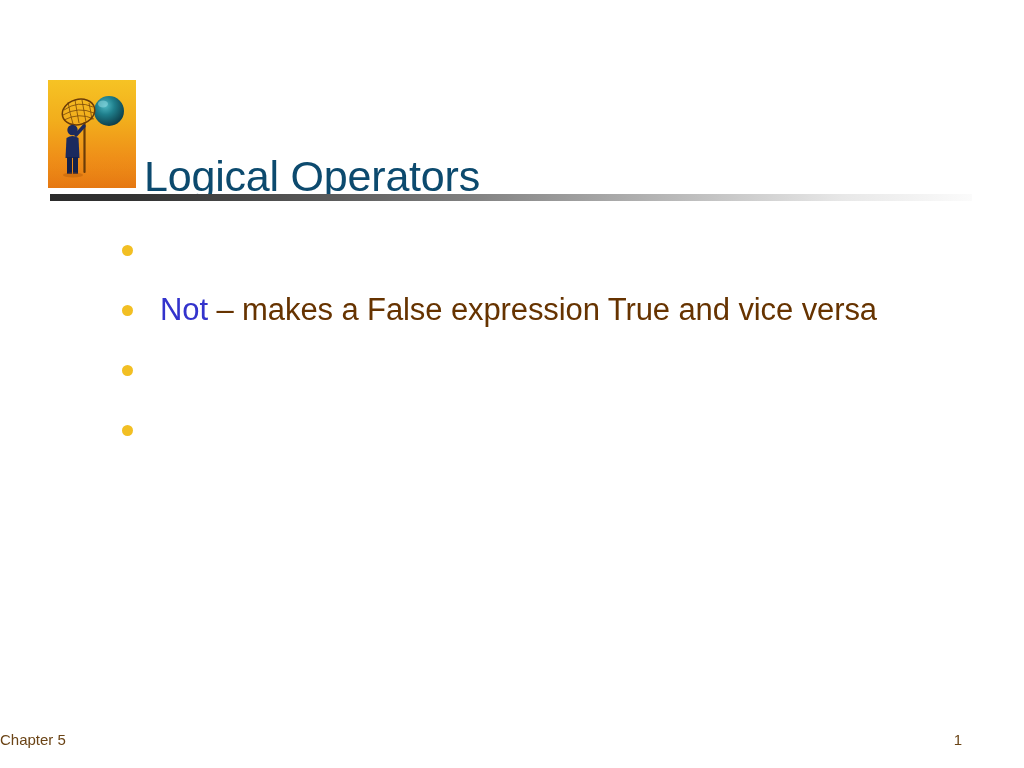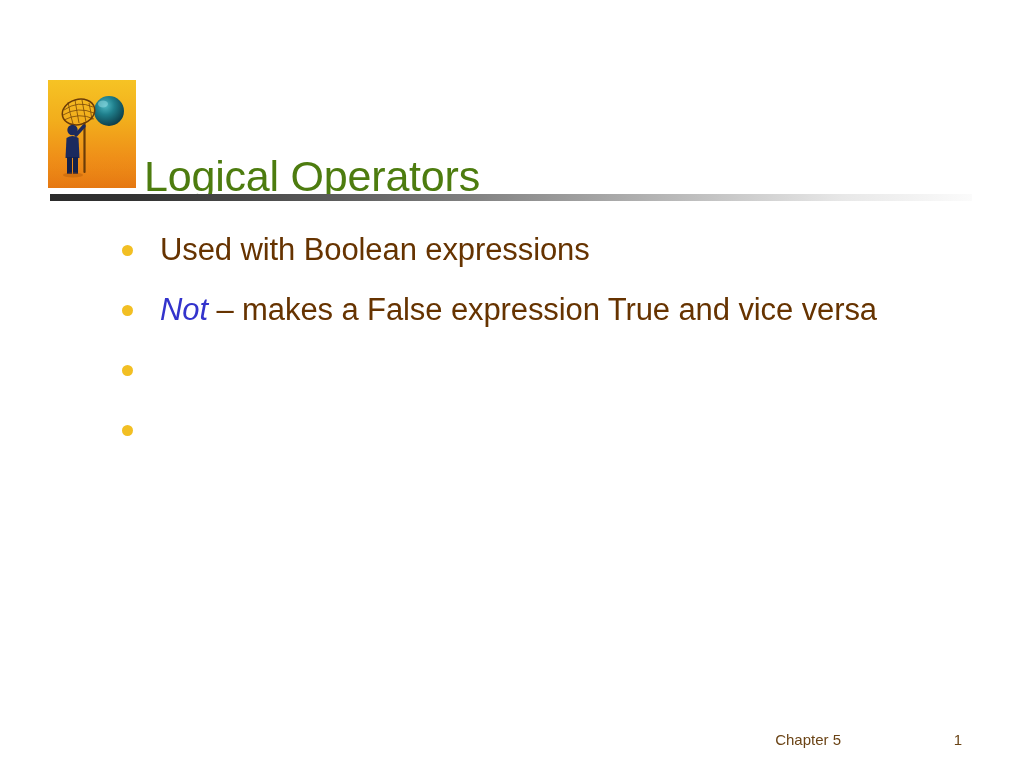--- a/index.html
+++ b/index.html
@@ -51,21 +51,21 @@
   }
 
   #page-title {
     position: absolute;
     left: 144px;
     top: 121px;
     width: 830px;
     font-size: 43px;
     line-height: 52px;
     letter-spacing: -0.2px;
-    color: #4d7c0f;
+    color: #0c4a6e;
     font-weight: normal;
     white-space: nowrap;
   }
 
   #title-rule {
     position: absolute;
     left: 50px;
     top: 194px;
     width: 922px;
     height: 7px;
@@ -107,40 +107,39 @@
 
   .bullet-text {
     font-size: 31px;
     line-height: 44px;
     color: #663300;
     letter-spacing: -0.1px;
   }
 
   .kw {
     color: #3333cc;
-    font-style: italic;
   }
 
   
   #slide-footer {
     position: absolute;
     left: 0;
     top: 728px;
     width: 1024px;
     height: 26px;
     font-size: 15px;
     line-height: 20px;
     color: #6b4416;
   }
   #footer-chapter {
     position: absolute;
     left: 0;
     top: 2px;
     width: 841px;
-    text-align: right;
+    text-align: left;
   }
   #footer-slide-number {
     position: absolute;
     right: 62px;
     top: 2px;
     text-align: right;
   }
 </style>
 </head>
 <body>
@@ -199,21 +198,20 @@
 
     <h1 id="page-title">Logical Operators</h1>
 
     <div id="title-rule"></div>
   </div>
 
   <div id="bullet-list">
 
     <div class="bullet-row">
       <span class="bullet-marker"></span>
-      <div class="bullet-text"><span class="kw"></span><span>Used with Boolean expressions</span></div>
     </div>
 
     <div class="bullet-row">
       <span class="bullet-marker"></span>
       <div class="bullet-text"><span class="kw">Not</span><span> – makes a False expression True and vice versa</span></div>
     </div>
 
     <div class="bullet-row">
       <span class="bullet-marker"></span>
     </div>

